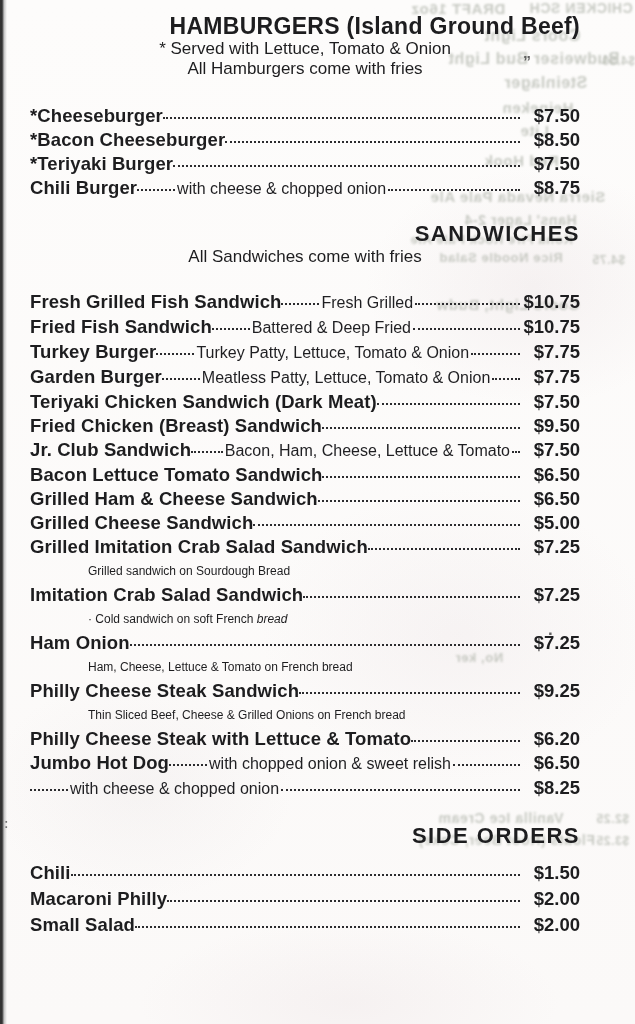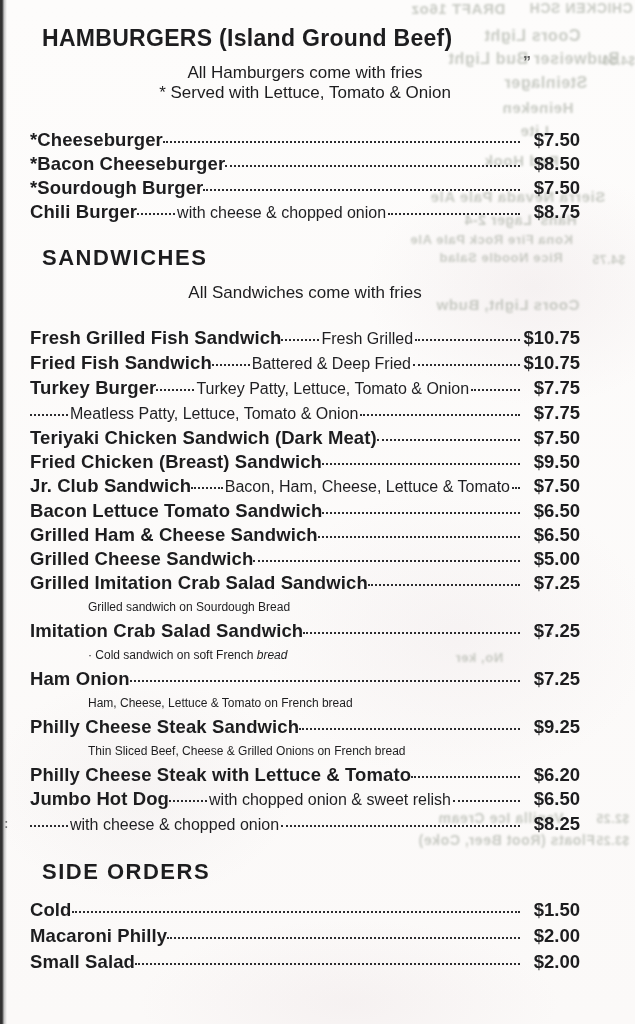--- a/index.html
+++ b/index.html
@@ -46,22 +46,22 @@
   .stray {
     position: absolute;
     color: #4a4a4a;
     font-weight: 700;
     white-space: nowrap;
     opacity: .85;
   }
   .content { position: relative; z-index: 2; padding: 13px 55px 0 30px; }
 
   .section-title {
-    margin: 12px;
-    text-align: left;
+    margin: 0;
+    text-align: right;
     font-size: 23px;
     font-weight: 700;
     line-height: 26px;
     letter-spacing: .3px;
   }
   .menu-section:nth-child(2) .section-title,
   .menu-section:nth-child(3) .section-title { font-size: 22px; letter-spacing: 1.5px; }
   .menu-section:nth-child(2) { margin-top: 20px; }
   .menu-section:nth-child(3) { margin-top: 22px; }
 
@@ -129,41 +129,41 @@
       <div class="ghost" style="top: 812px; right: 6px; font-size: 12px;">$2.25</div>
       <div class="ghost" style="top: 834px; right: 6px; font-size: 12px;">$3.25</div>
       <div class="stray" style="top: 44px; left: 523px; font-size: 16px;">„</div>
       <div class="stray" style="top: 624px; left: 548px; font-size: 17px;">·</div>
       <div class="stray" style="top: 816px; left: 4px; font-size: 13px;">:</div>
     </div>
   <div class="content" id="menu-root">
   <section class="menu-section">
     <h2 class="section-title">HAMBURGERS (Island Ground Beef)</h2>
     <div class="section-subtitles">
+          <div class="subtitle">* Served with Lettuce, Tomato &amp; Onion</div>
           <div class="subtitle">All Hamburgers come with fries</div>
-          <div class="subtitle">* Served with Lettuce, Tomato &amp; Onion</div>
         </div>
     <div class="section-items">
 
   <div class="item-row">
     <span class="item-name">*Cheeseburger</span>
 
     <span class="leader leader-b"></span>
     <span class="item-price">$7.50</span>
   </div>
 
   <div class="item-row">
     <span class="item-name">*Bacon Cheeseburger</span>
 
     <span class="leader leader-b"></span>
     <span class="item-price">$8.50</span>
   </div>
 
   <div class="item-row">
-    <span class="item-name">*Sourdough Burger</span>
+    <span class="item-name">*Teriyaki Burger</span>
 
     <span class="leader leader-b"></span>
     <span class="item-price">$7.50</span>
   </div>
 
   <div class="item-row">
     <span class="item-name">Chili Burger</span>
     <span class="leader leader-a"></span>
     <span class="item-desc">with cheese &amp; chopped onion</span>
     <span class="leader leader-b"></span>
@@ -197,20 +197,21 @@
 
   <div class="item-row">
     <span class="item-name">Turkey Burger</span>
     <span class="leader leader-a"></span>
     <span class="item-desc">Turkey Patty, Lettuce, Tomato &amp; Onion</span>
     <span class="leader leader-b"></span>
     <span class="item-price">$7.75</span>
   </div>
 
   <div class="item-row">
+    <span class="item-name">Garden Burger</span>
     <span class="leader leader-a"></span>
     <span class="item-desc">Meatless Patty, Lettuce, Tomato &amp; Onion</span>
     <span class="leader leader-b"></span>
     <span class="item-price">$7.75</span>
   </div>
 
   <div class="item-row">
     <span class="item-name">Teriyaki Chicken Sandwich (Dark Meat)</span>
 
     <span class="leader leader-b"></span>
@@ -308,21 +309,21 @@
   </div>
 
 </div>
   </section>
 
   <section class="menu-section">
     <h2 class="section-title">SIDE ORDERS</h2>
     <div class="section-subtitles"></div>
     <div class="section-items">
   <div class="item-row">
-    <span class="item-name">Cold</span>
+    <span class="item-name">Chili</span>
 
     <span class="leader leader-b"></span>
     <span class="item-price">$1.50</span>
   </div>
 
   <div class="item-row">
     <span class="item-name">Macaroni Philly</span>
 
     <span class="leader leader-b"></span>
     <span class="item-price">$2.00</span>

